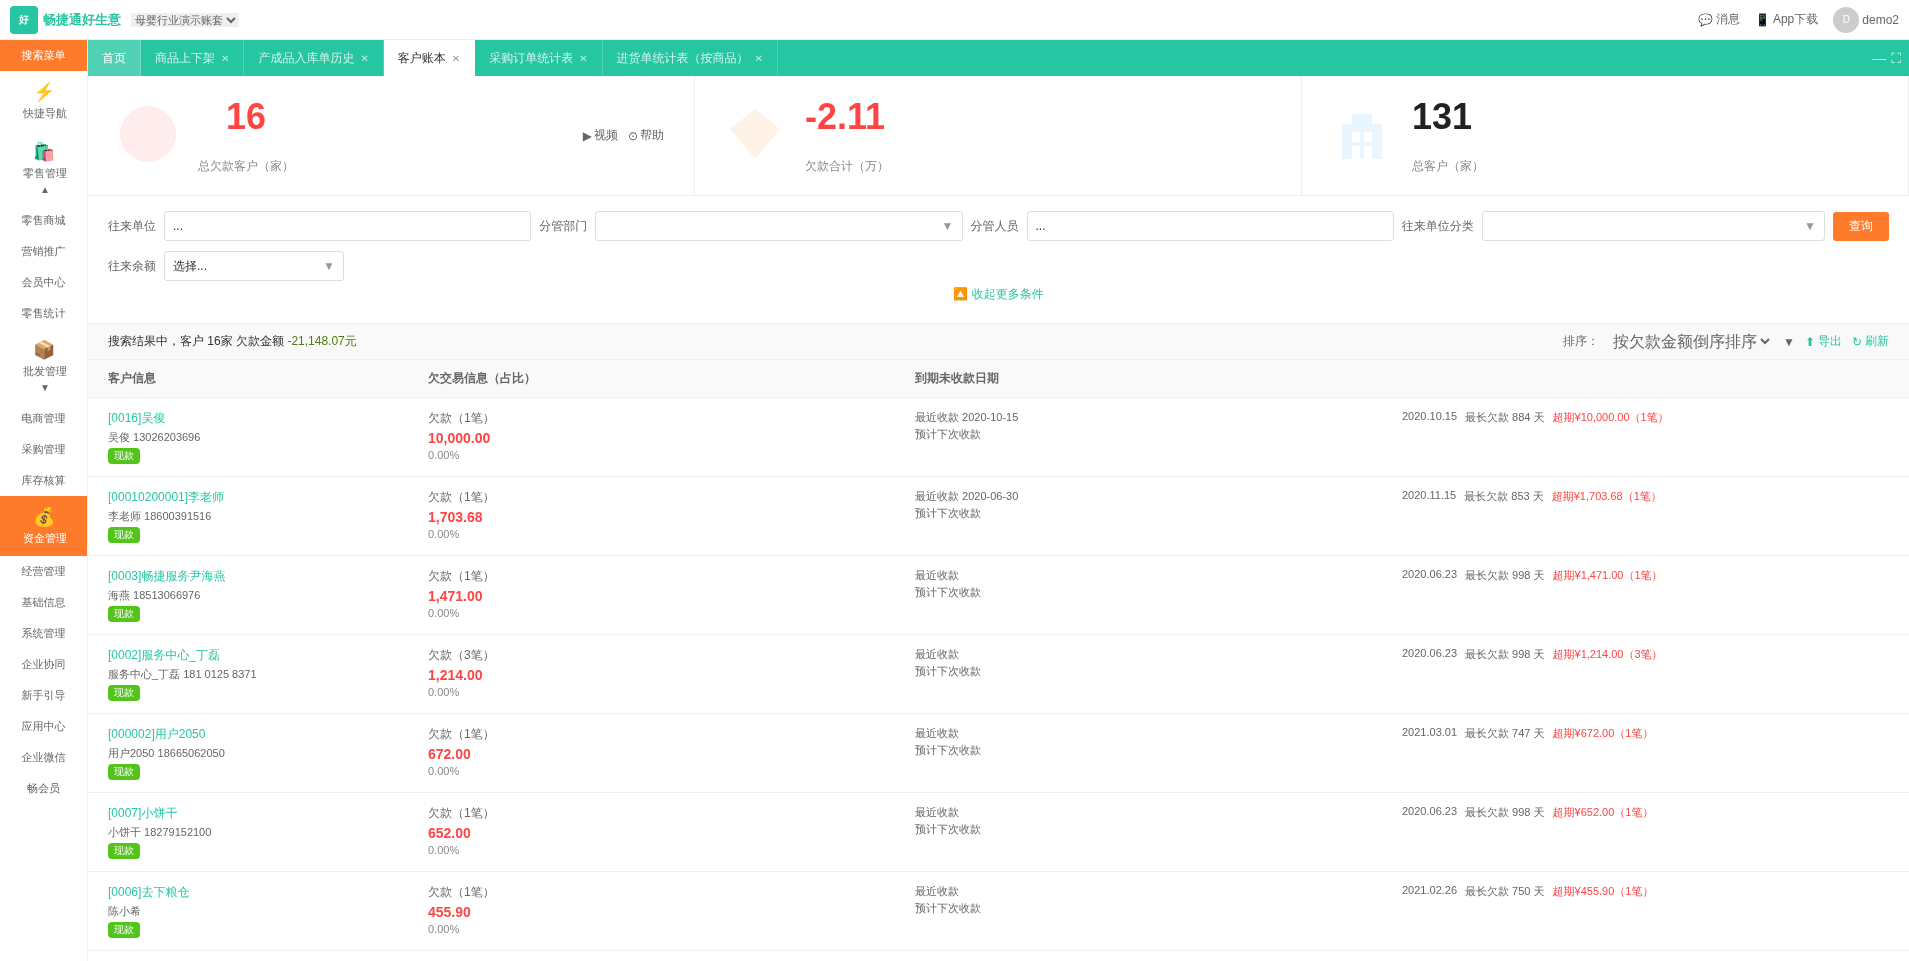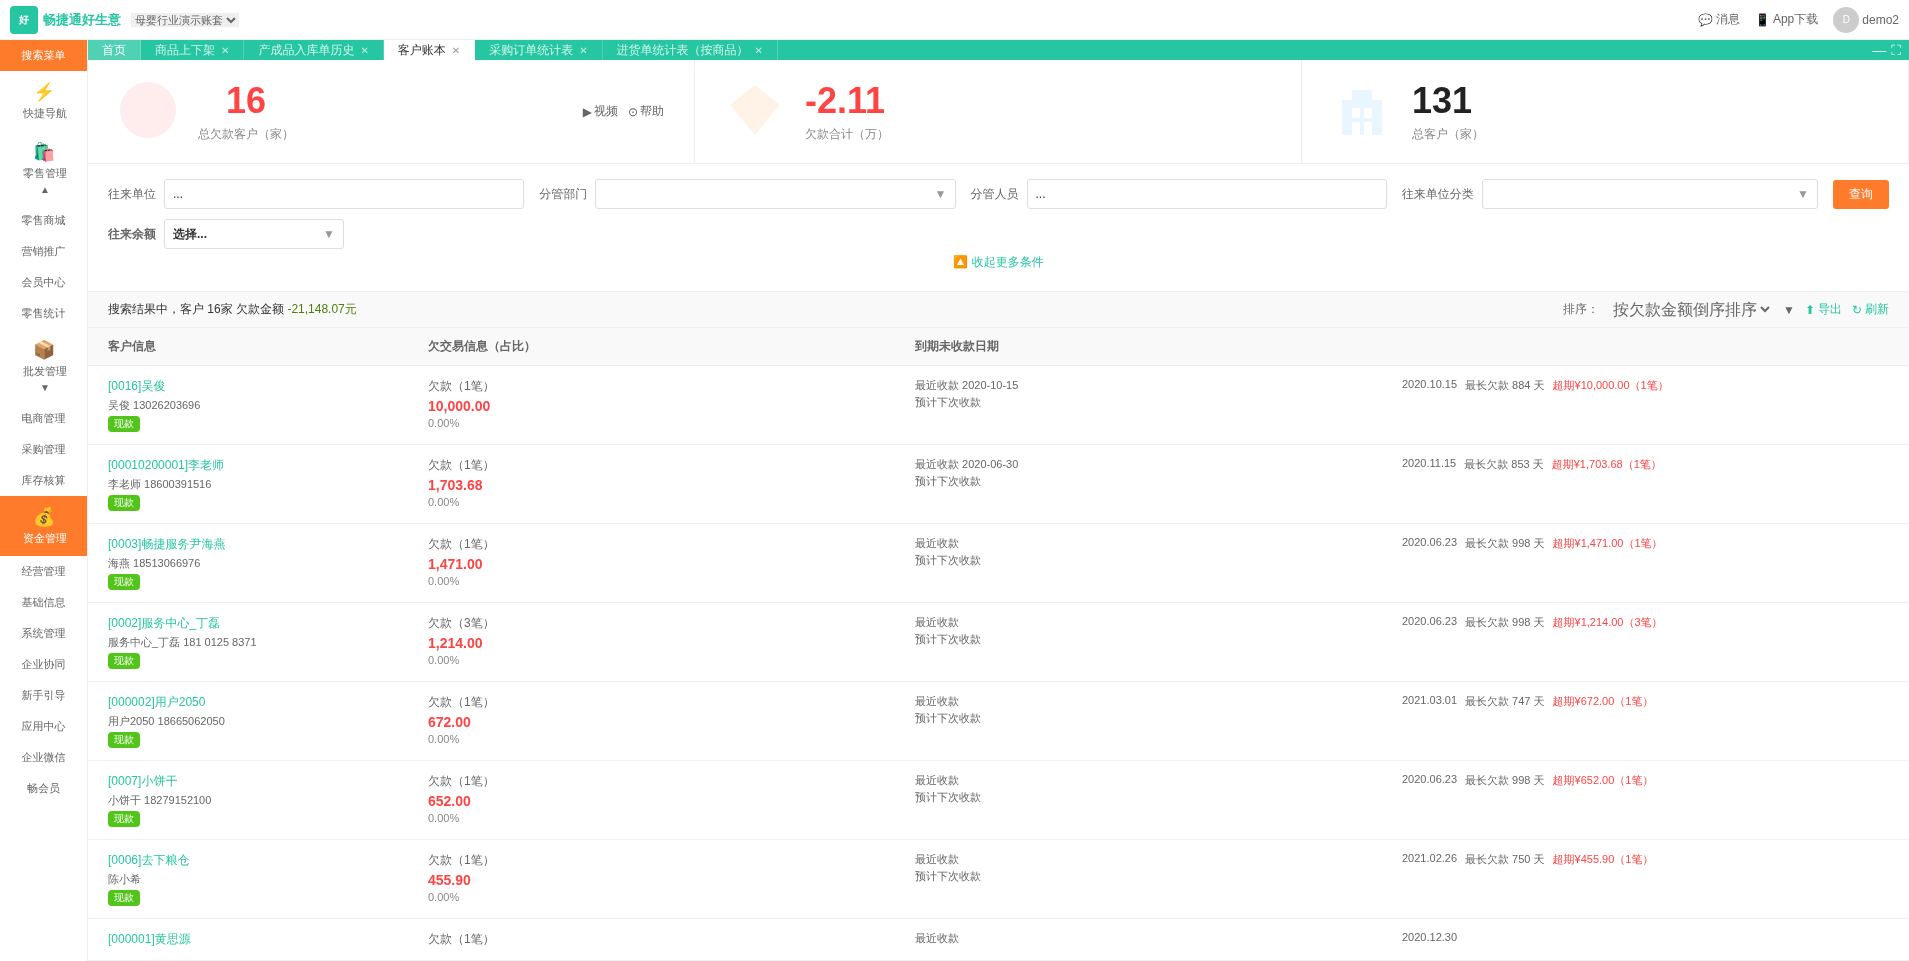--- a/index.html
+++ b/index.html
@@ -22,52 +22,52 @@
     .sidebar { width: 88px; background: #fff; border-right: 1px solid #eee; display: flex; flex-direction: column; overflow-y: auto; flex-shrink: 0; }
     .sidebar-item { display: flex; flex-direction: column; align-items: center; padding: 10px 5px; cursor: pointer; color: #666; font-size: 11px; gap: 3px; border-left: 3px solid transparent; }
     .sidebar-item.active { color: #fff; background: #ff7b2c; border-left-color: #ff7b2c; }
     .sidebar-item .icon { font-size: 18px; }
     .search-menu { background: #ff7b2c; color: #fff; padding: 8px 5px; text-align: center; font-size: 11px; cursor: pointer; }
 
     
     .main-content { flex: 1; display: flex; flex-direction: column; overflow: hidden; }
     
     
-    .tab-bar { display: flex; background: #26c6a2; align-items: center; height: 20px; flex-shrink: 0; }
+    .tab-bar { display: flex; background: #26c6a2; align-items: center; height: 36px; flex-shrink: 0; }
     .tab-item { display: flex; align-items: center; padding: 0 14px; height: 36px; color: rgba(255,255,255,0.8); font-size: 12px; cursor: pointer; gap: 6px; border-right: 1px solid rgba(255,255,255,0.2); }
     .tab-item.active { background: #fff; color: #333; }
     .tab-item.home { background: rgba(255,255,255,0.2); color: #fff; }
     .tab-close { font-size: 10px; color: rgba(255,255,255,0.7); }
     .tab-item.active .tab-close { color: #999; }
     .tab-bar-end { margin-left: auto; display: flex; align-items: center; padding-right: 8px; gap: 5px; }
     .tab-ctrl-btn { color: rgba(255,255,255,0.8); cursor: pointer; font-size: 14px; }
 
     
     .page-area { flex: 1; overflow-y: auto; background: #f5f5f5; }
     
     
     .stats-row { display: flex; background: #fff; border-bottom: 1px solid #eee; }
     .stat-card { flex: 1; display: flex; align-items: center; padding: 20px 30px; gap: 20px; border-right: 1px solid #eee; position: relative; }
     .stat-number { font-size: 36px; font-weight: bold; }
     .stat-number.red { color: #ff4444; text-align: center; }
     .stat-number.black { color: #222; }
     .stat-number.neg { color: #ff4444; }
-    .stat-label { font-size: 12px; color: #888; margin-top: 4px; }
+    .stat-label { font-size: 12px; color: #888; margin-top: 20px; }
     .stat-card-right { margin-left: auto; display: flex; gap: 10px; font-size: 12px; color: #666; }
     .stat-link { cursor: pointer; display: flex; align-items: center; gap: 2px; }
 
     
     .filter-area { background: #fff; padding: 15px 20px; border-bottom: 1px solid #eee; }
-    .filter-row { display: flex; align-items: center; gap: 15px; margin-bottom: 10px; justify-content: space-between; }
+    .filter-row { display: flex; align-items: center; gap: 8px; margin-bottom: 10px; justify-content: space-between; }
     .filter-item { display: flex; align-items: center; gap: 8px; flex: 1; }
     .filter-label { color: #666; font-size: 12px; white-space: nowrap; }
     .filter-input { flex: 1; border: 1px solid #ddd; border-radius: 3px; padding: 5px 8px; font-size: 12px; outline: none; display: flex; align-items: center; justify-content: space-between; cursor: pointer; min-height: 30px; }
     .filter-input .arrow { color: #999; }
     .btn-query { background: #ff7b2c; color: #fff; border: none; padding: 6px 16px; border-radius: 3px; cursor: pointer; font-size: 12px; }
-    .filter-row2 { display: flex; gap: 15px; font-weight: bold; }
+    .filter-row2 { display: flex; gap: 15px; }
     .collapse-bar { text-align: center; padding: 5px; color: #26c6a2; cursor: pointer; font-size: 12px; }
 
     
     .result-bar { display: flex; align-items: center; justify-content: space-between; padding: 8px 20px; background: #f9f9f9; border-bottom: 1px solid #eee; }
     .result-text { font-size: 12px; color: #666; }
     .result-text span { color: #333; }
     .result-text .amount { color: #4d7c0f; }
     .result-actions { display: flex; align-items: center; gap: 10px; font-size: 12px; color: #666; }
     .sort-select { border: none; outline: none; color: #666; cursor: pointer; background: transparent; font-size: 16px; }
     .action-btn { display: flex; align-items: center; gap: 3px; cursor: pointer; color: #26c6a2; }

